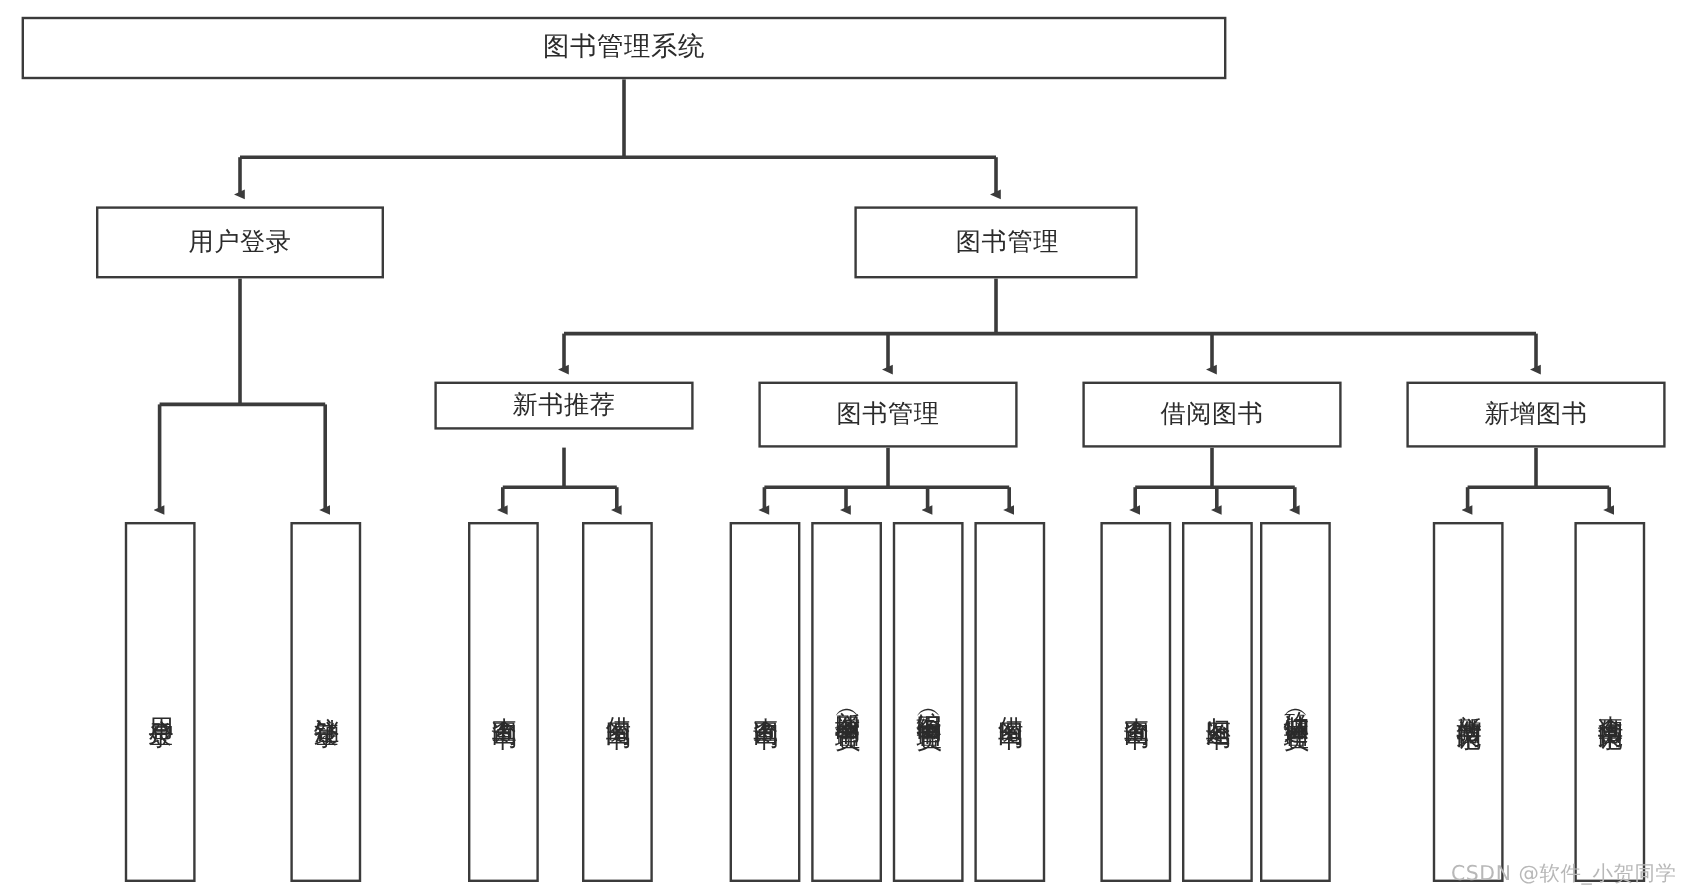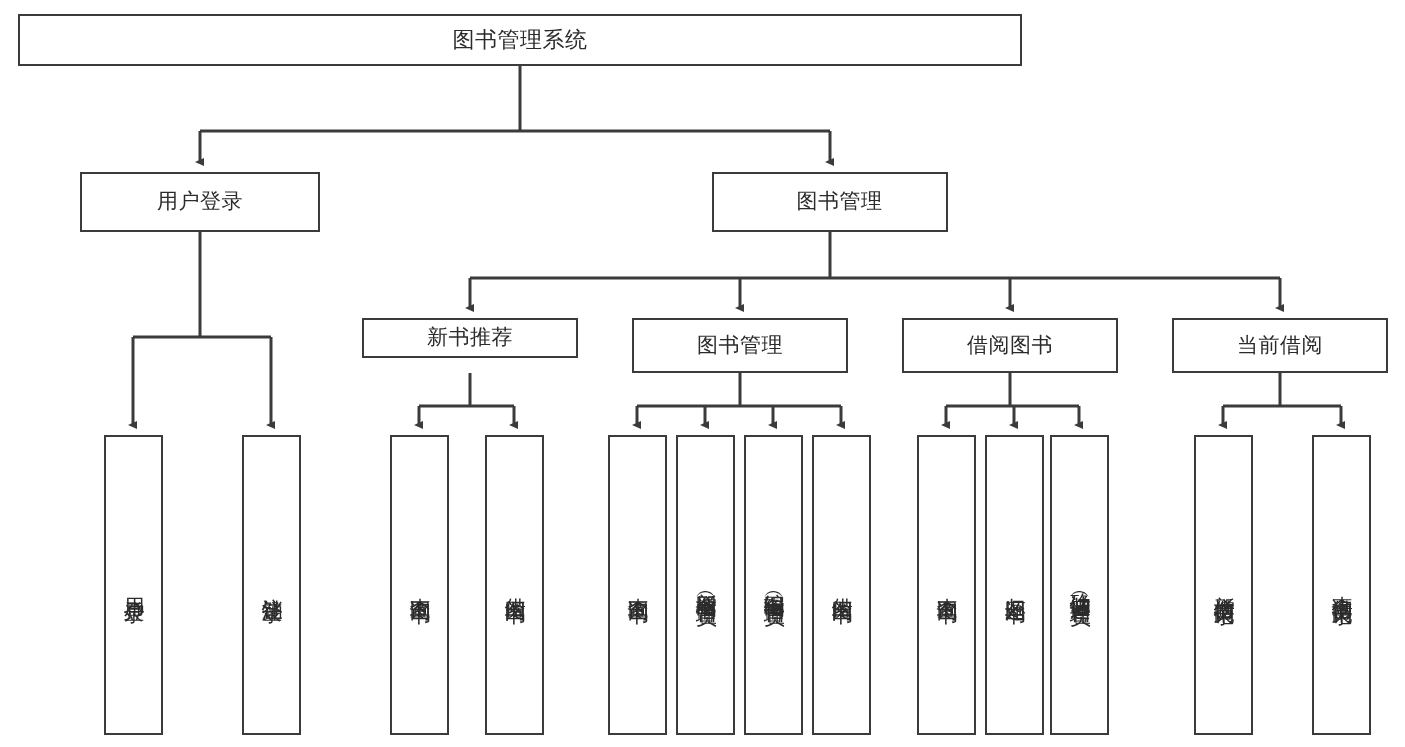--- a/index.html
+++ b/index.html
@@ -134,21 +134,21 @@
   <div class="node h" style="left:362px; top:318px; width:216px; height:40px;align-items:center;">
     <span>新书推荐</span>
   </div>
   <div class="node h" style="left:632px; top:318px; width:216px; height:55px;">
     <span>图书管理</span>
   </div>
   <div class="node h" style="left:902px; top:318px; width:216px; height:55px;">
     <span>借阅图书</span>
   </div>
   <div class="node h" style="left:1172px; top:318px; width:216px; height:55px;">
-    <span>当前借阅</span>
+    <span>新增图书</span>
   </div>
 
   <div class="node v" style="left:104px; top:435px; width:59px; height:300px;">
     <span class="vtext">用户登录</span>
   </div>
   <div class="node v" style="left:242px; top:435px; width:59px; height:300px;">
     <span class="vtext">注销登录</span>
   </div>
   <div class="node v" style="left:390px; top:435px; width:59px; height:300px;">
     <span class="vtext">查询图书</span>
@@ -177,14 +177,15 @@
   <div class="node v" style="left:1050px; top:435px; width:59px; height:300px;">
     <span class="vtext">确认归还（管理员）</span>
   </div>
   <div class="node v" style="left:1194px; top:435px; width:59px; height:300px;">
     <span class="vtext">新增借阅记录</span>
   </div>
   <div class="node v" style="left:1312px; top:435px; width:59px; height:300px;">
     <span class="vtext">查询借阅记录</span>
   </div>
 
+  <div class="watermark">CSDN @软件_小贺同学</div>
 
 </div>
 
 </body></html>

